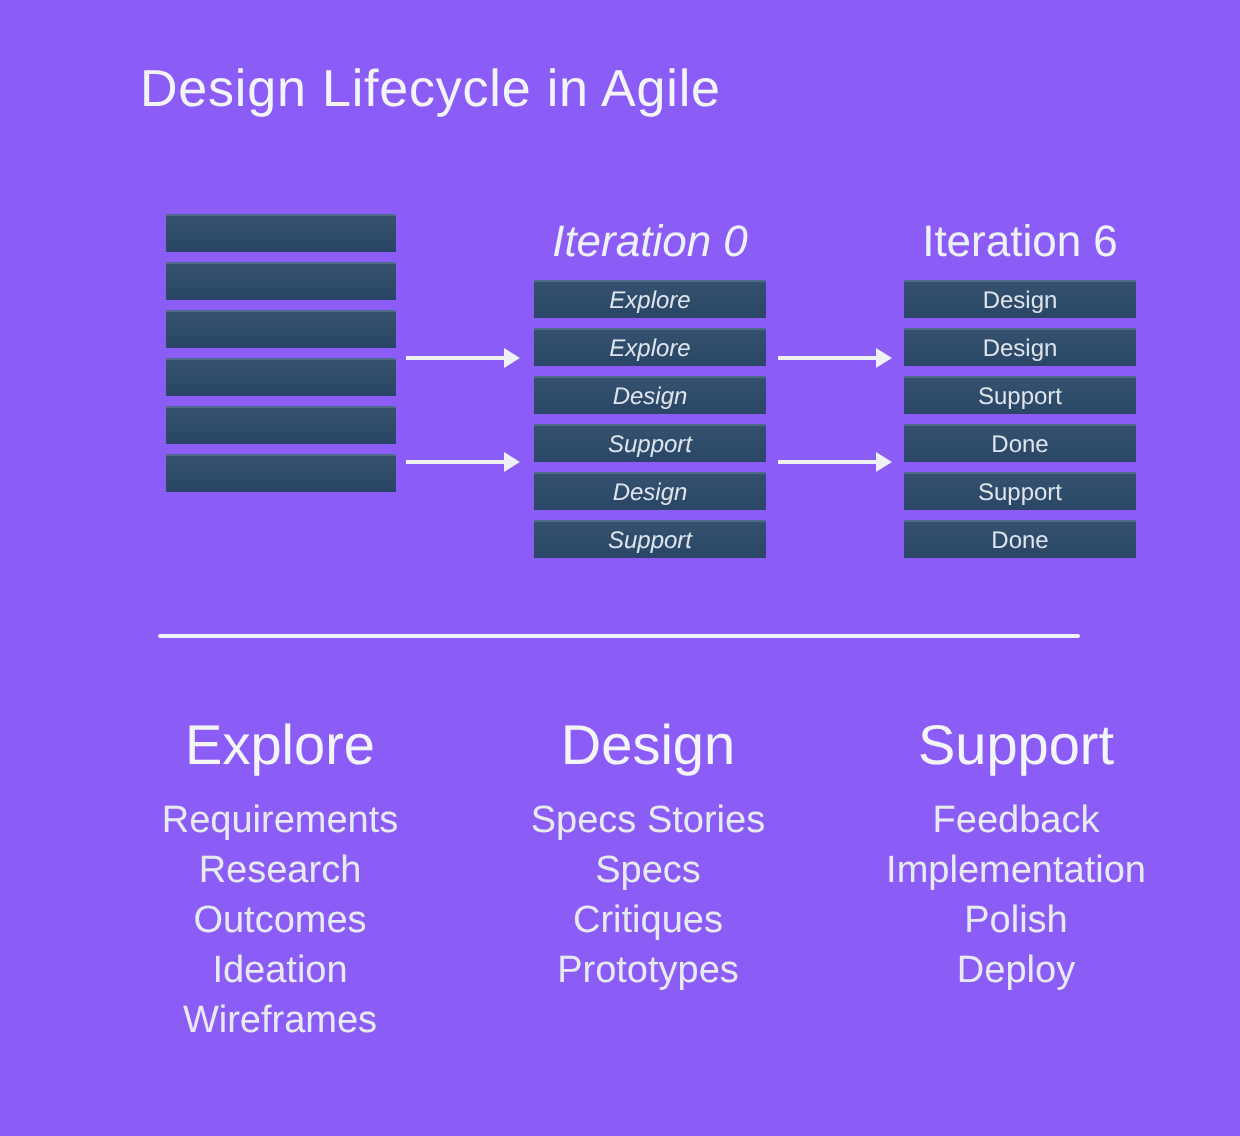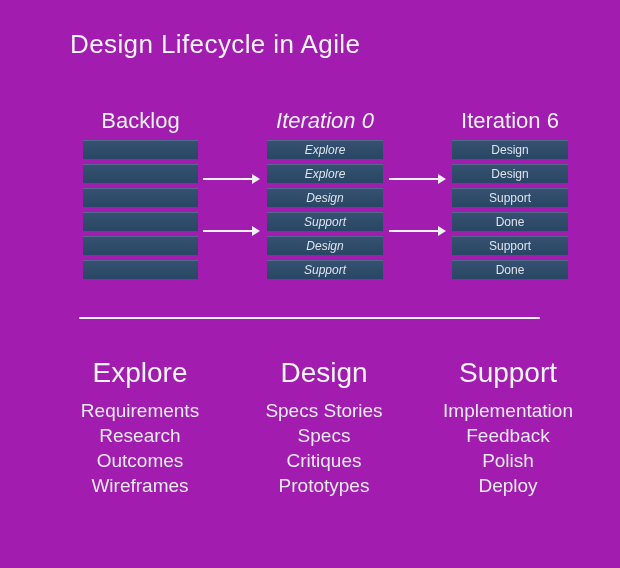--- a/index.html
+++ b/index.html
@@ -1,17 +1,17 @@
 <!DOCTYPE html>
 <html><head>
 <meta charset="utf-8">
 <style>
   html,body{margin:0;padding:0;background:#0d3456;}
   .slide{
-    position:relative;width:620px;height:568px;background:#a21caf;
+    position:relative;width:620px;height:568px;background:#8b5cf6;
     font-family:"Liberation Sans",sans-serif;overflow:hidden;
   }
   .title{
     position:absolute;left:70px;top:29px;font-size:26px;font-weight:400;
     color:#f2f4f7;letter-spacing:.4px;white-space:nowrap;
   }
   .col{position:absolute;top:107px;}
   #col-backlog{left:83px;width:115px;}
   #col-it0{left:267px;width:116px;font-style:italic;}
   #col-it1{left:452px;width:116px;}
@@ -50,21 +50,20 @@
   .legend-item{font-size:19px;line-height:25px;color:#e7ebf0;text-align:center;}
 </style>
 </head>
 <body>
 
 <div class="slide">
 
   <div class="title">Design Lifecycle in Agile</div>
 
   <div class="col" id="col-backlog">
-    <div class="col-header">Backlog</div>
     <div class="box">
         <span></span>
       </div>
     <div class="box">
         <span></span>
       </div>
     <div class="box">
         <span></span>
       </div>
     <div class="box">
@@ -139,32 +138,33 @@
       <div class="head"></div>
     </div>
 
   <div class="divider"></div>
 
   <div class="legend-col" id="legend-explore">
     <div class="legend-heading">Explore</div>
     <div class="legend-item">Requirements</div>
     <div class="legend-item">Research</div>
     <div class="legend-item">Outcomes</div>
+    <div class="legend-item">Ideation</div>
     <div class="legend-item">Wireframes</div>
   </div>
 
   <div class="legend-col" id="legend-design">
     <div class="legend-heading">Design</div>
     <div class="legend-item">Specs Stories</div>
     <div class="legend-item">Specs</div>
     <div class="legend-item">Critiques</div>
     <div class="legend-item">Prototypes</div>
   </div>
 
   <div class="legend-col" id="legend-support">
     <div class="legend-heading">Support</div>
+    <div class="legend-item">Feedback</div>
     <div class="legend-item">Implementation</div>
-    <div class="legend-item">Feedback</div>
     <div class="legend-item">Polish</div>
     <div class="legend-item">Deploy</div>
   </div>
 
 </div>
 
 </body></html>

